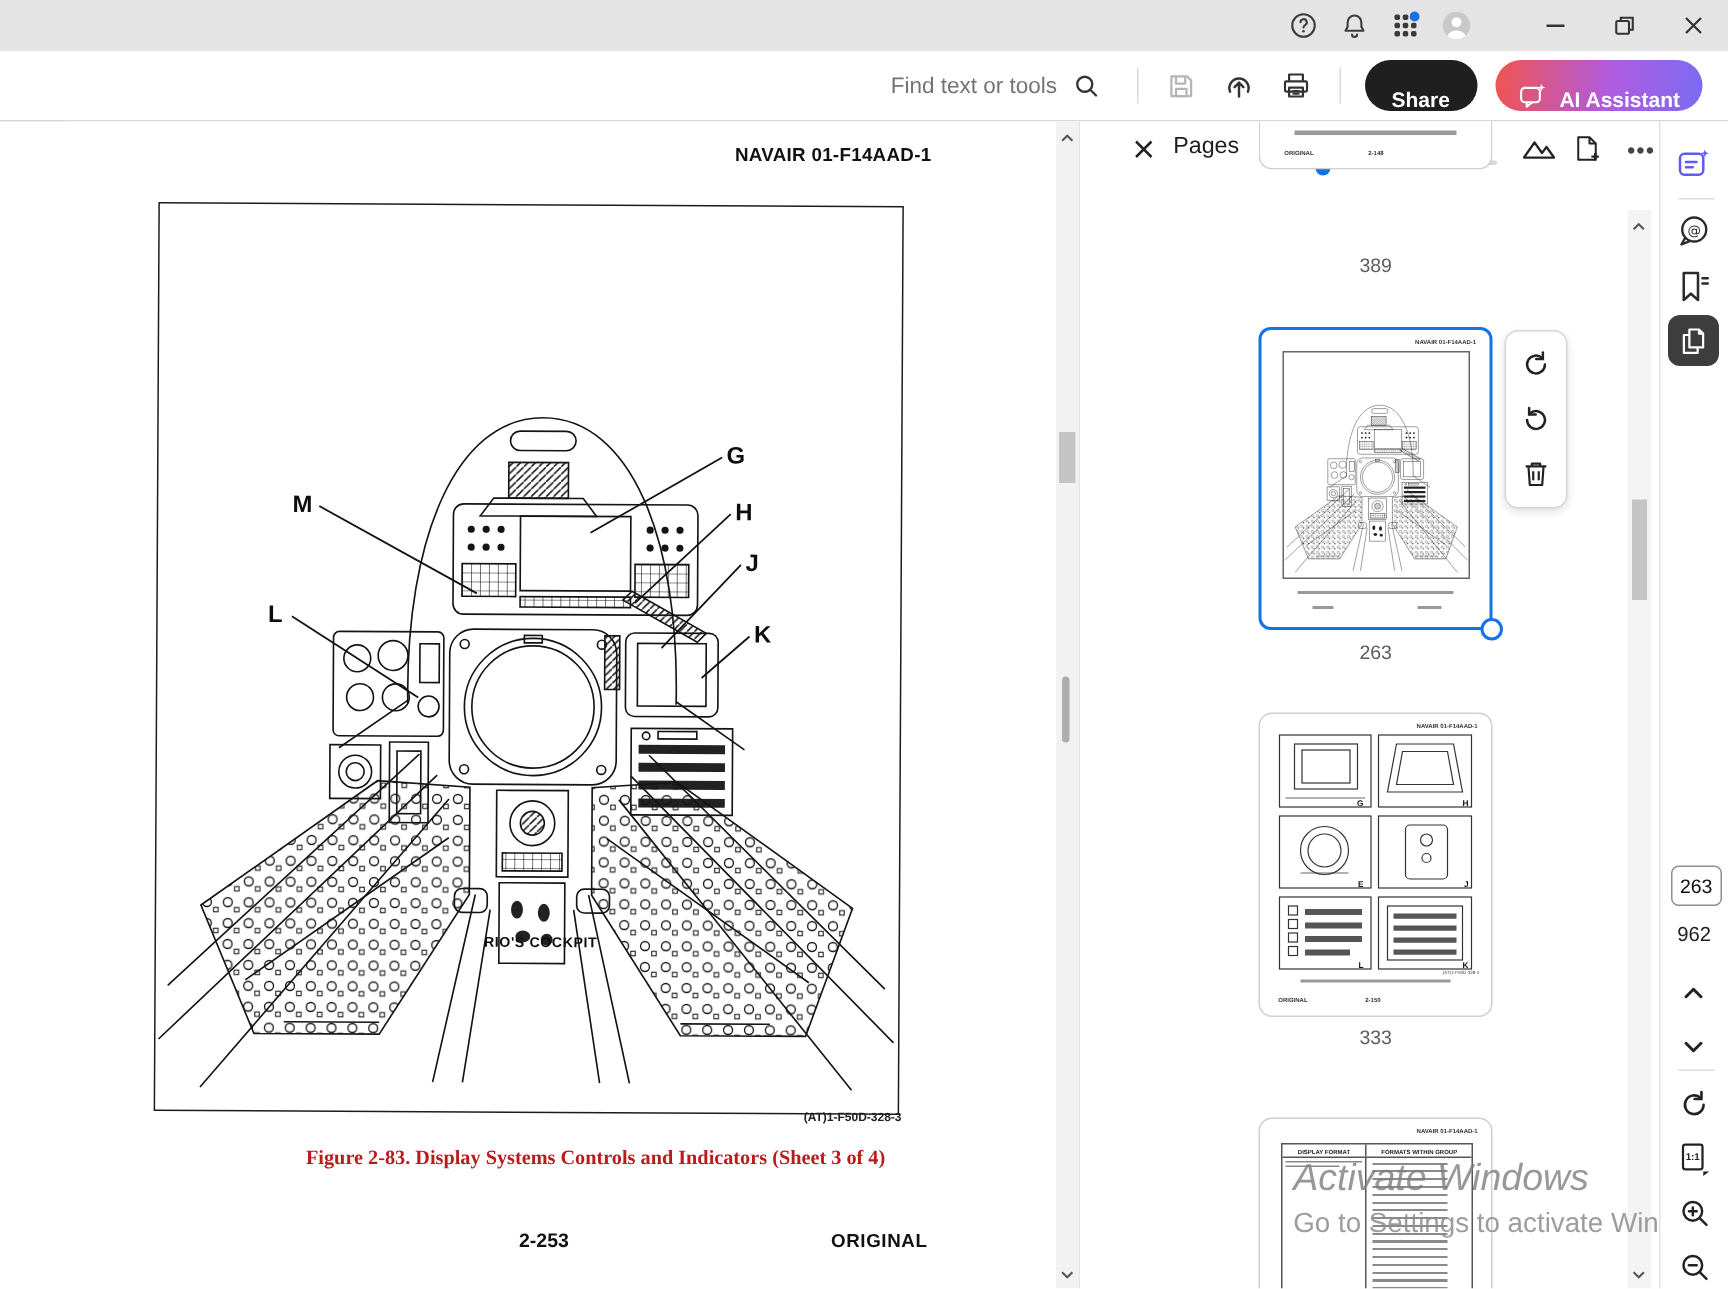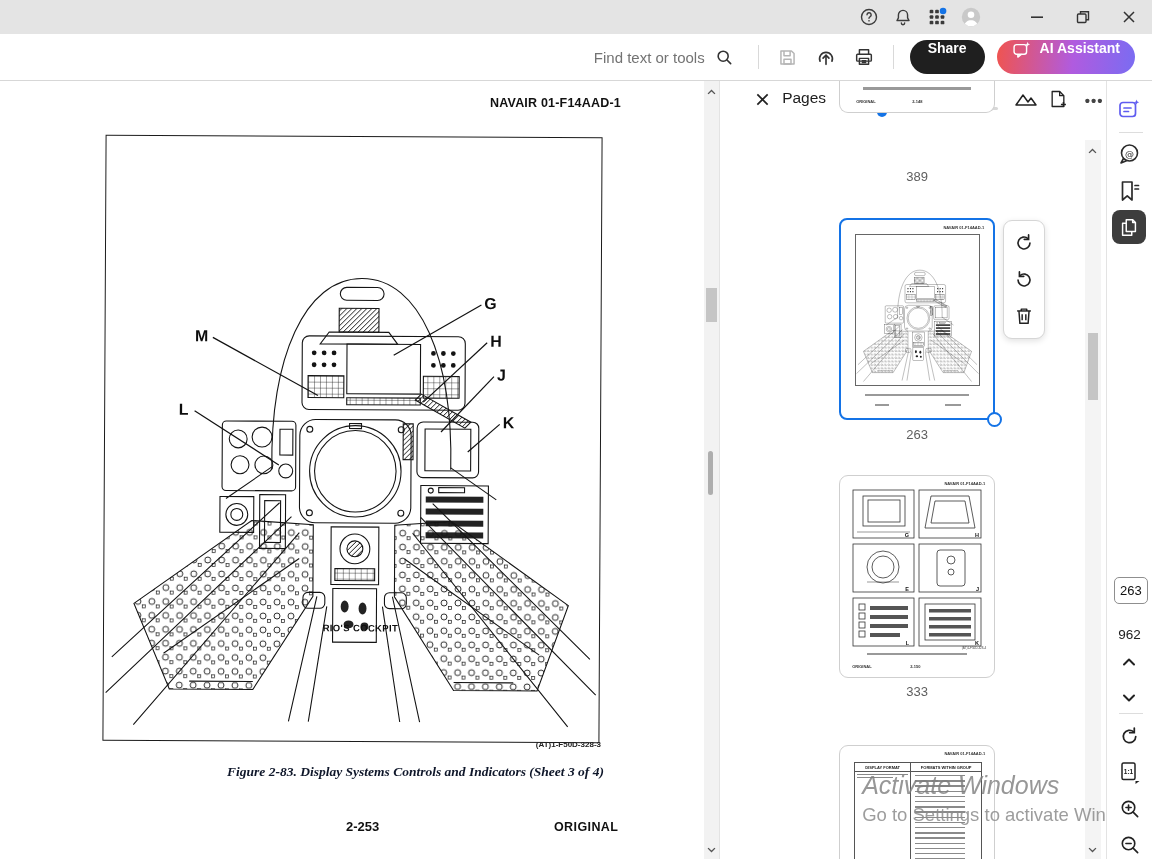--- a/index.html
+++ b/index.html
@@ -14,39 +14,39 @@
   .winctl { width:46px; height:34px; display:flex; align-items:center; justify-content:center; cursor:pointer; }
   .tb-gap { width:26px; }
 
   
   .toolbar { height:47px; background:#fff; border-bottom:1px solid #d7d7d7;
              display:flex; align-items:center; justify-content:flex-end; }
   .find { display:flex; align-items:center; gap:9px; cursor:pointer; margin-right:14px;}
   .find-label { font-size:15px; color:#737373; }
   .vdiv { width:1px; height:24px; background:#d9d9d9; margin:0 10px; }
   .tool-ic { width:38px; height:34px; display:flex; align-items:center; justify-content:center; cursor:pointer; }
-  .pill { height:34px; border-radius:17px; display:flex; align-items:flex-start; gap:8px;
+  .pill { height:34px; border-radius:17px; display:flex; align-items:flex-end; gap:8px;
           padding:0 18px; color:#fff; font-size:14px; font-weight:700; cursor:pointer; }
   .share { background:#1f1f1f; margin:0 12px 0 6px; }
   .ai { background:linear-gradient(95deg,#f0544f 0%,#b05bdf 55%,#7a6cf2 100%); margin-right:17px; padding:0 15px; }
 
   
   .main { position:relative; display:flex; height:778px;padding-left:44px; }
 
   
   .doc { position:relative; width:703px; height:778px; background:#fff; overflow:hidden;
          border-right:1px solid #e3e3e3; }
   .doc-header { position:absolute; top:15px; left:446px; font-size:12.5px; font-weight:700;
                 color:#111; letter-spacing:.2px; }
   .fig-frame { position:absolute; left:60px; top:55px; width:497px; height:606px;
                border:1.6px solid #1c1c1c; transform:rotate(.3deg); background:#fff; }
   .art-ref { position:absolute; top:659px; left:437px; width:120px; text-align:right;
              font-size:8px; color:#222; font-weight:700; }
-  .fig-caption { position:absolute; top:683px; left:183px; font-family:"Liberation Serif",serif;
-                 font-size:13.5px; font-weight:700; color:#0f172a;font-style:italic; }
+  .fig-caption { position:absolute; top:683px; left:160px; font-family:"Liberation Serif",serif;
+                 font-size:13.5px; font-weight:700; color:#b91c1c; }
   .foot-num { position:absolute; top:738px; left:302px; font-size:13px; font-weight:700; color:#111; }
   .foot-orig { position:absolute; top:739px; left:510px; font-size:12.5px; font-weight:700; color:#111;
                letter-spacing:.4px; }
 
   
   .vscroll { position:absolute; top:0; bottom:0; width:15px; background:#f2f2f2; }
   .doc .vscroll { right:0; }
   .sb-arrow { position:absolute; left:0; width:15px; height:15px; display:flex;
               align-items:center; justify-content:center; cursor:pointer; }
   .sb-thumb { position:absolute; background:#c5c5c5; cursor:pointer; }
@@ -121,21 +121,21 @@
   
   .rail { position:relative; width:48px; background:#fff; border-left:1px solid #e3e3e3; }
   .rail-ic { position:absolute; left:50%; transform:translateX(-50%); width:34px; height:30px;
              display:flex; align-items:center; justify-content:center; cursor:pointer; border-radius:6px;}
   .rail-divider { position:absolute; left:12px; width:24px; height:1px; background:#ddd; }
   .rail-sel { background:#3d3d3d; width:34px; height:34px; border-radius:8px; }
   .pagebox { position:absolute; left:7px; top:496px; width:34px; height:27px;
              border:1px solid #8f8f8f; border-radius:5px; text-align:center; font-size:13px;
              color:#111; font-family:"Liberation Sans",sans-serif; background:#fff; }
   .pagetotal { position:absolute; left:0; top:534px; width:100%; text-align:center;
-               font-size:13.5px; color:#222;margin-top:12px; }
+               font-size:13.5px; color:#222; }
 
   svg.ic { display:block; }
   text.callout { font-family:"Liberation Sans",sans-serif; font-weight:700; }
 </style>
 </head>
 <body>
 
 <div class="window">
 
   <div class="titlebar">

